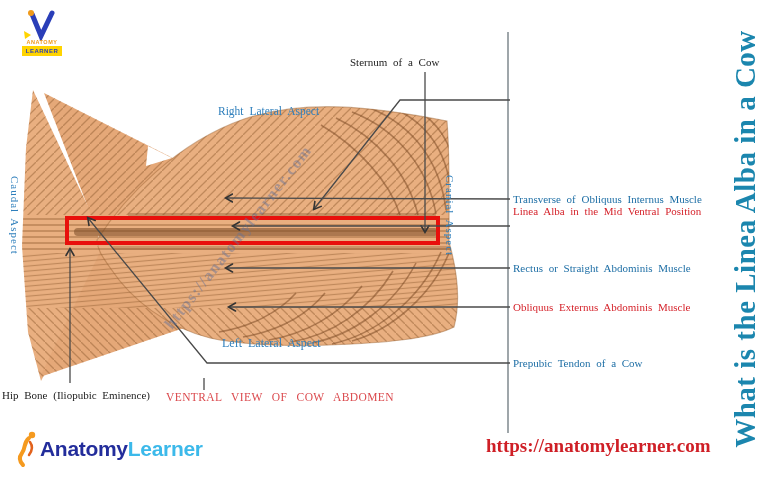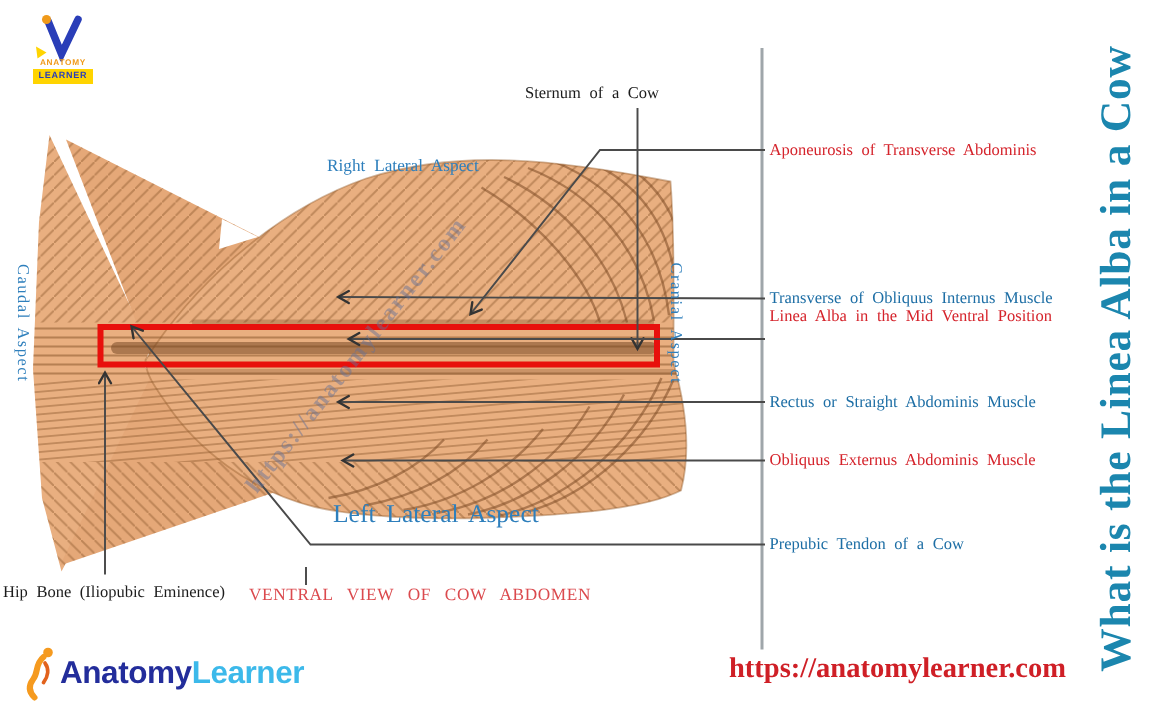--- a/index.html
+++ b/index.html
@@ -109,32 +109,31 @@
       <polyline points="510,363 207,363 88,218" marker-end="url(#ah)"></polyline>
       <polyline points="70,383 70,249" marker-end="url(#ah)"></polyline>
       <line x1="204" y1="378" x2="204" y2="390"></line>
     </g>
   </svg>
 
   <div class="watermark">https://anatomylearner.com</div>
 
   <div class="lbl black" style="left:350px;top:55px">Sternum of a Cow</div>
 
-  <div class="lbl red" style="left:513px;top:93px">Aponeurosis of Transverse Abdominis</div>
   <div class="lbl blue" style="left:513px;top:192px">Transverse of Obliquus Internus Muscle</div>
   <div class="lbl red" style="left:513px;top:204px">Linea Alba in the Mid Ventral Position</div>
   <div class="lbl blue" style="left:513px;top:261px">Rectus or Straight Abdominis Muscle</div>
   <div class="lbl red" style="left:513px;top:300px">Obliquus Externus Abdominis Muscle</div>
   <div class="lbl blue" style="left:513px;top:356px">Prepubic Tendon of a Cow</div>
 
   <div class="lbl black" style="left:2px;top:388px">Hip Bone (Iliopubic Eminence)</div>
   <div class="lbl aspect" style="left:218px;top:104px;font-size:11.5px">Right Lateral Aspect</div>
 
   <div class="lbl caption" style="left:166px;top:390px">VENTRAL VIEW OF COW ABDOMEN</div>
-  <div class="lbl aspect" style="left:222px;top:336px;font-size:17px">Left Lateral Aspect</div>
+  <div class="lbl aspect" style="left:222px;top:336px;font-size:12px">Left Lateral Aspect</div>
   <div class="lbl aspect vert" style="left:8px;top:176px">Caudal Aspect</div>
   <div class="lbl aspect vert" style="left:443px;top:175px">Cranial Aspect</div>
 
   <div class="vtitle">
     <span>What is the Linea Alba in a Cow</span>
   </div>
 
   <a class="url" href="#">https://anatomylearner.com</a>
 
   <div class="logo-top">

